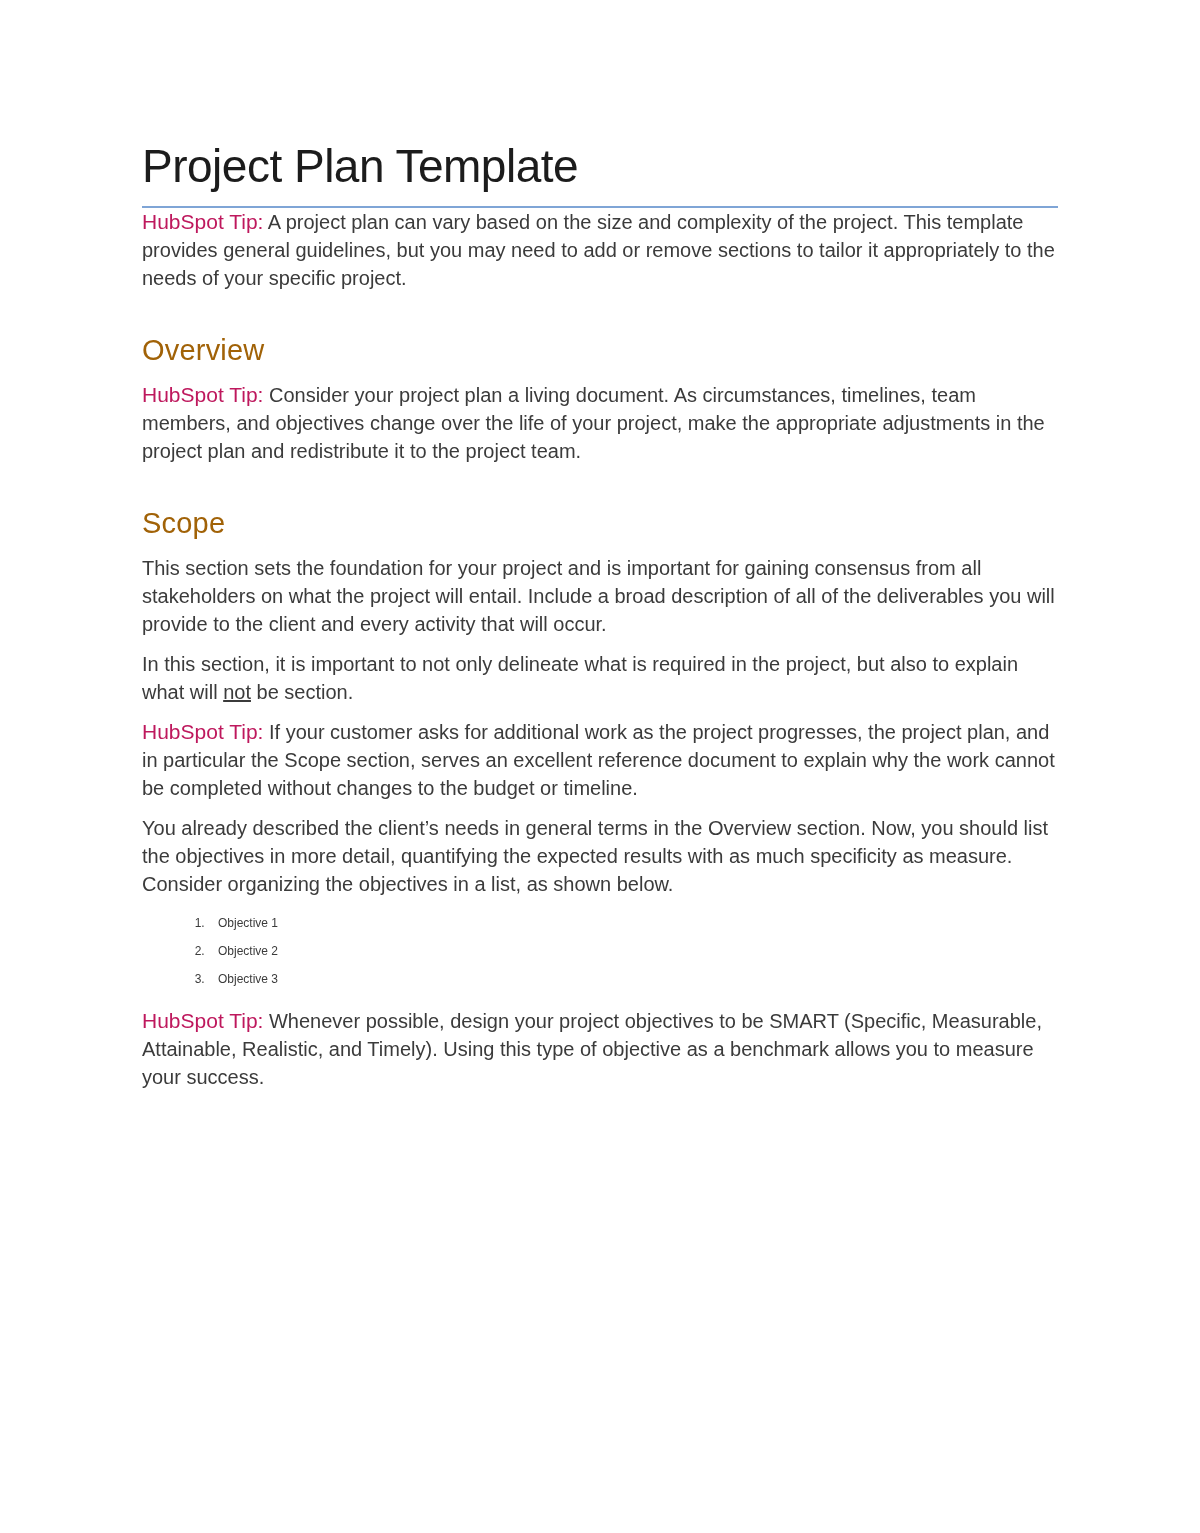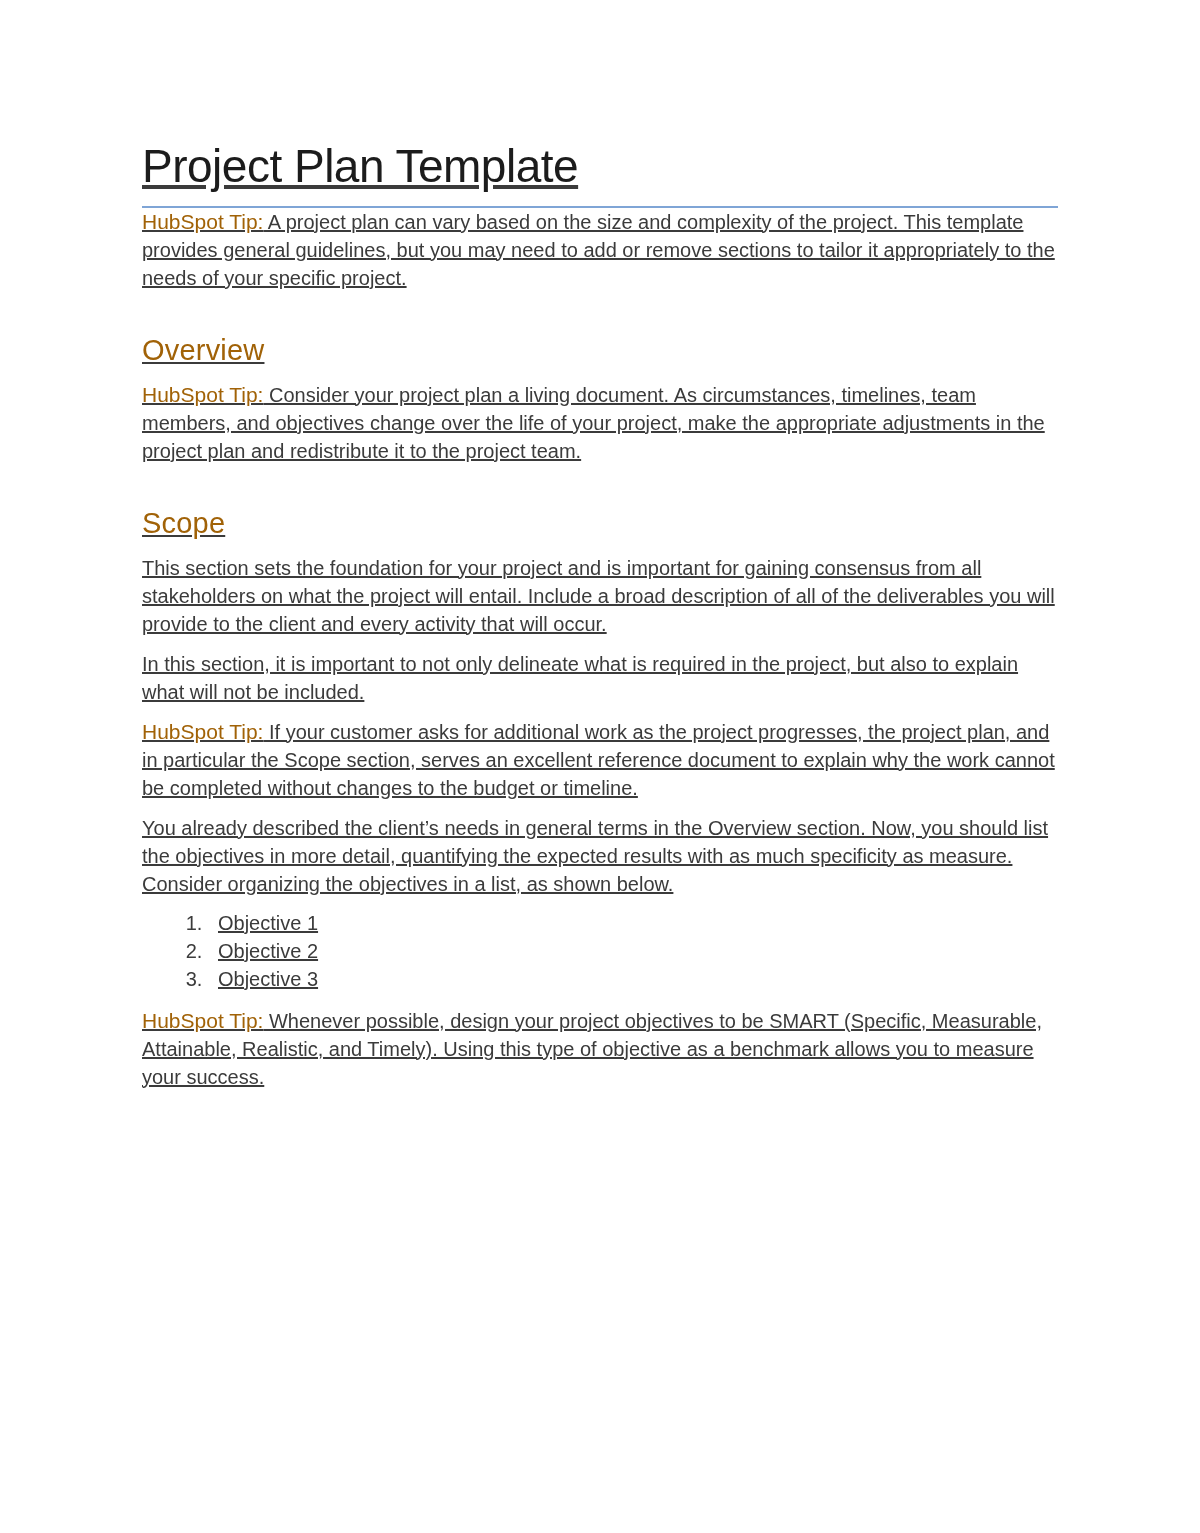--- a/index.html
+++ b/index.html
@@ -6,54 +6,53 @@
   .page {
     position: relative;
     width: 1200px;
     height: 1121px;
     margin: 0 auto;
     background: #ffffff;
     box-sizing: border-box;
     padding: 141px 142px 0 142px;
     font-family: "Liberation Sans", sans-serif;
     color: #3b3b3b;
-    text-decoration: underline;
   }
   h1.doc-title {
     margin: 0;
     padding: 0 0 14px 0;
     font-size: 46px;
     line-height: 1.1;
     font-weight: normal;
     letter-spacing: -0.5px;
     color: #1c1c1c;
     border-bottom: 2px solid #7fa5d6;
   }
   p.body-text {
     font-size: 20px;
     line-height: 28px;
     margin: 0 0 12px 0;
   }
   p.first-after-title { margin-top: 26px; }
   .tip-label {
-    color: #a16207;
+    color: #be185d;
     font-size: 21px;
   }
   h2.section-heading {
     margin: 42px 0 14px 0;
     font-size: 29px;
     font-weight: normal;
     color: #a16207;
     letter-spacing: 0.2px;
   }
   .underlined { text-decoration: underline; margin-top: 32px; }
   ol.objectives-list {
     margin: 0 0 14px 0;
     padding-left: 66px;
-    font-size: 20px;
+    font-size: 12px;
     line-height: 27px;
   }
   ol.objectives-list li { padding-left: 10px; margin: 0 0 1px 0; }
   .page-number {
     position: absolute;
     top: 1385px;
     right: 146px;
     font-size: 19px;
     color: #3b3b3b;
   }
@@ -70,21 +69,21 @@
 
   <h2 class="section-heading">Overview</h2>
 
 
   <p class="body-text"><span class="tip-label">HubSpot Tip:</span><span> Consider your project plan a living document. As circumstances, timelines, team members, and objectives change over the life of your project, make the appropriate adjustments in the project plan and redistribute it to the project team.</span></p>
 
   <h2 class="section-heading">Scope</h2>
 
   <p class="body-text">This section sets the foundation for your project and is important for gaining consensus from all stakeholders on what the project will entail. Include a broad description of all of the deliverables you will provide to the client and every activity that will occur.</p>
 
-  <p class="body-text"><span>In this section, it is important to not only delineate what is required in the project, but also to explain what will </span><span class="underlined">not</span><span> be included.</span></p>
+  <p class="body-text"><span>In this section, it is important to not only delineate what is required in the project, but also to explain what will </span><span class="underlined">not</span><span> be section.</span></p>
 
   <p class="body-text"><span class="tip-label">HubSpot Tip:</span><span> If your customer asks for additional work as the project progresses, the project plan, and in particular the Scope section, serves an excellent reference document to explain why the work cannot be completed without changes to the budget or timeline.</span></p>
 
 
   <p class="body-text">You already described the client’s needs in general terms in the Overview section. Now, you should list the objectives in more detail, quantifying the expected results with as much specificity as measure. Consider organizing the objectives in a list, as shown below.</p>
 
   <ol class="objectives-list">
     <li>Objective 1</li>
     <li>Objective 2</li>
     <li>Objective 3</li>

